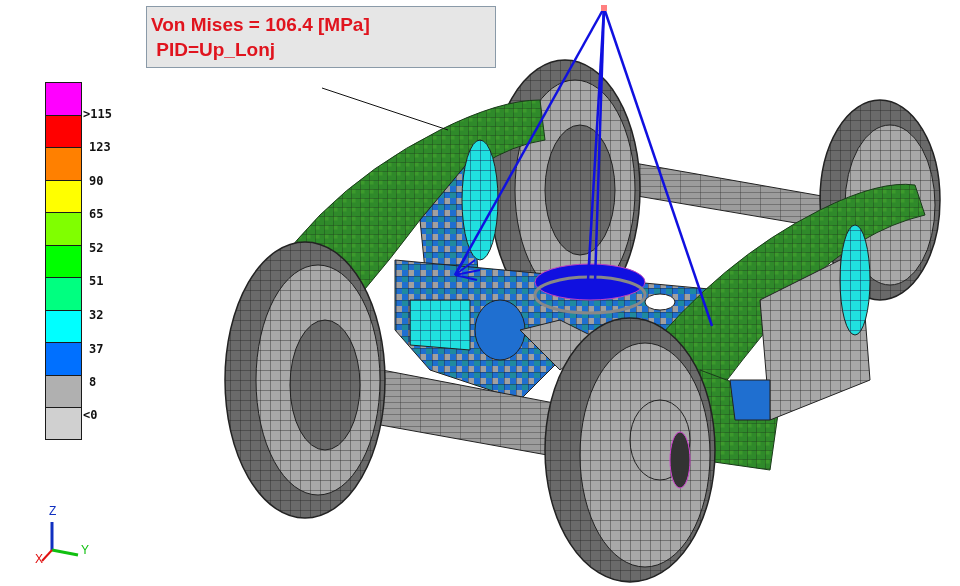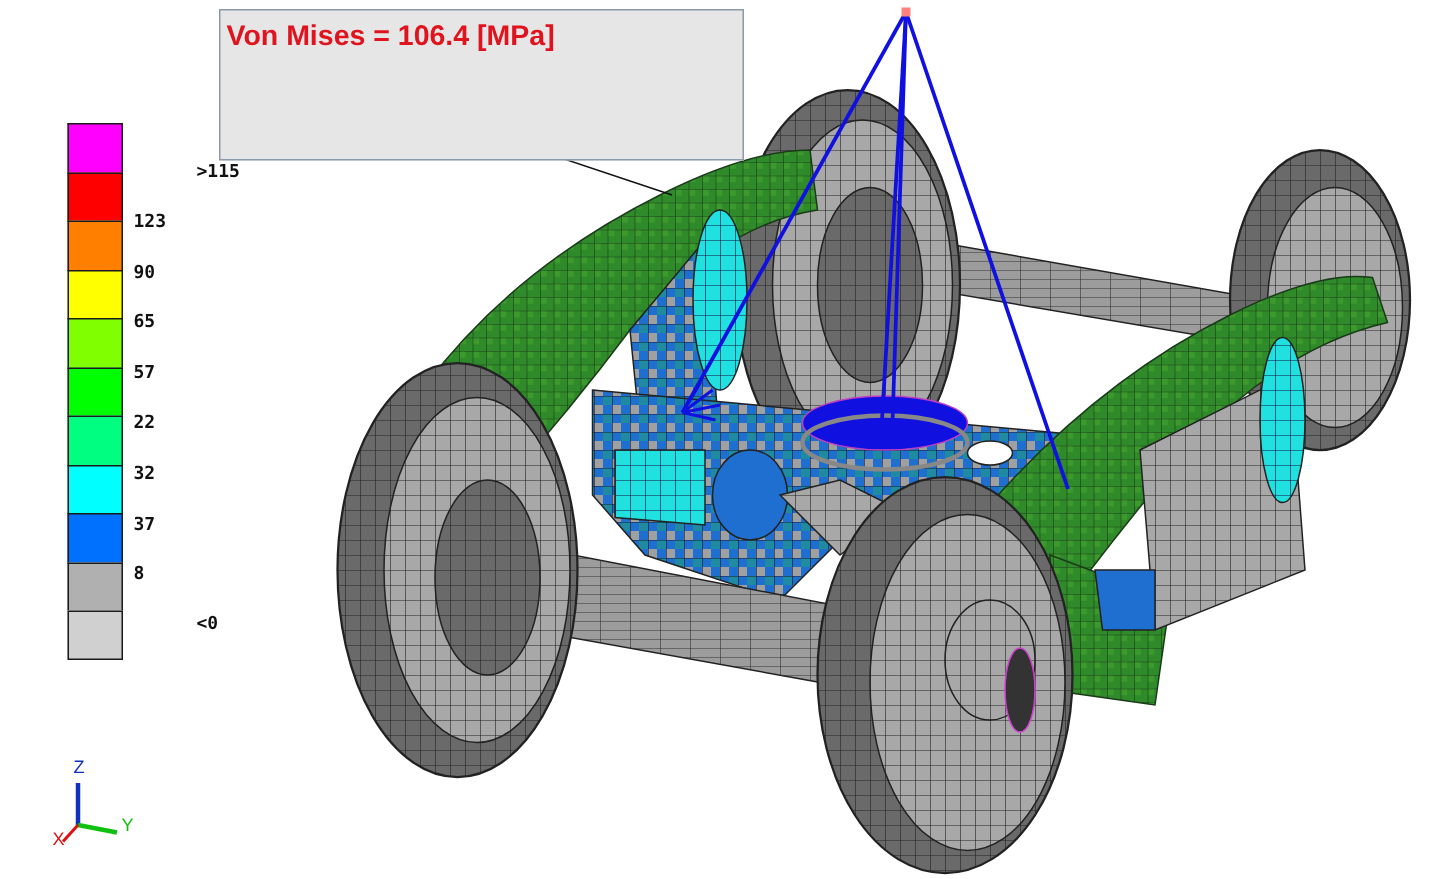--- a/index.html
+++ b/index.html
@@ -2,22 +2,22 @@
 <html><head>
 <meta charset="utf-8">
 <style>
   html, body { margin:0; padding:0; background:#ffffff; }
   body { width:960px; height:586px; position:relative; overflow:hidden; font-family:"Liberation Sans", sans-serif; }
   .viewport { position:absolute; left:0; top:0; width:960px; height:586px; background:#ffffff; }
   .legend { position:absolute; left:45px; top:82px; width:37px; }
   .legend-box { width:37px; height:32.5px; border:1px solid #1a1a1a; border-bottom:none; box-sizing:border-box; }
   .legend-box.last { border-bottom:1px solid #1a1a1a; }
   .legend-label { position:absolute; left:44px; font-family:"DejaVu Sans Mono", monospace; font-weight:bold; font-size:12px; color:#111; line-height:12px; }
-  .legend-label.arrow { left:38px;margin-left:48px; }
-  .callout { position:absolute; left:146px; top:6px; width:350px; height:101px; background:#e6e6e6; border:1px solid #8a9aa8; box-sizing:border-box; padding:5px 4px; }
+  .legend-label.arrow { left:38px; }
+  .callout { position:absolute; left:146px; top:6px; width:350px; height:62px; background:#e6e6e6; border:1px solid #8a9aa8; box-sizing:border-box; padding:5px 4px; }
   .callout-line { font-family:"Liberation Sans", sans-serif; font-weight:bold; color:#e0141e; font-size:19px; line-height:25px; white-space:pre; }
   .model { position:absolute; left:0; top:0; }
   .triad { position:absolute; left:30px; top:500px; width:80px; height:70px; }
   .triad-label { position:absolute; font-family:"Liberation Sans", sans-serif; font-size:12px; }
 </style>
 </head>
 <body>
 
 <div class="viewport">
 
@@ -117,41 +117,42 @@
       <line x1="604" y1="8" x2="588" y2="280"></line>
       <rect x="601" y="5" width="6" height="6" fill="#ff8080" stroke="none"></rect>
       <path d="M455,275 l20,-15 M455,275 l25,-5 M455,275 l22,5 M455,275 l12,-20" stroke-width="2"></path>
     </g>
 
     <line x1="322" y1="88" x2="448" y2="130" stroke="#111" stroke-width="1"></line>
   </svg>
 
   <div class="callout">
     <div class="callout-line">Von Mises = 106.4 [MPa]</div>
+    <div class="callout-line"> PID=Up_Lonj</div>
   </div>
 
   <div class="legend">
     <div class="legend-box" style="background:#ff00ff"></div>
     <div class="legend-box" style="background:#ff0000"></div>
     <div class="legend-box" style="background:#ff8000"></div>
     <div class="legend-box" style="background:#ffff00"></div>
     <div class="legend-box" style="background:#80ff00"></div>
     <div class="legend-box" style="background:#00ff00"></div>
     <div class="legend-box" style="background:#00ff80"></div>
     <div class="legend-box" style="background:#00ffff"></div>
     <div class="legend-box" style="background:#0070ff"></div>
     <div class="legend-box" style="background:#b0b0b0"></div>
     <div class="legend-box last" style="background:#d0d0d0"></div>
 
     <span class="legend-label arrow" style="top:26px">&gt;115</span>
     <span class="legend-label" style="top:59px">123</span>
     <span class="legend-label" style="top:93px">90</span>
     <span class="legend-label" style="top:126px">65</span>
-    <span class="legend-label" style="top:160px">57</span>
-    <span class="legend-label" style="top:193px">22</span>
+    <span class="legend-label" style="top:160px">52</span>
+    <span class="legend-label" style="top:193px">51</span>
     <span class="legend-label" style="top:227px">32</span>
     <span class="legend-label" style="top:261px">37</span>
     <span class="legend-label" style="top:294px">8</span>
     <span class="legend-label arrow" style="top:327px">&lt;0</span>
   </div>
 
   <div class="triad">
     <svg width="80" height="70" viewBox="0 0 80 70">
       <line x1="22" y1="50" x2="22" y2="22" stroke="#1030c0" stroke-width="3"></line>
       <line x1="22" y1="50" x2="48" y2="55" stroke="#10c010" stroke-width="3"></line>

